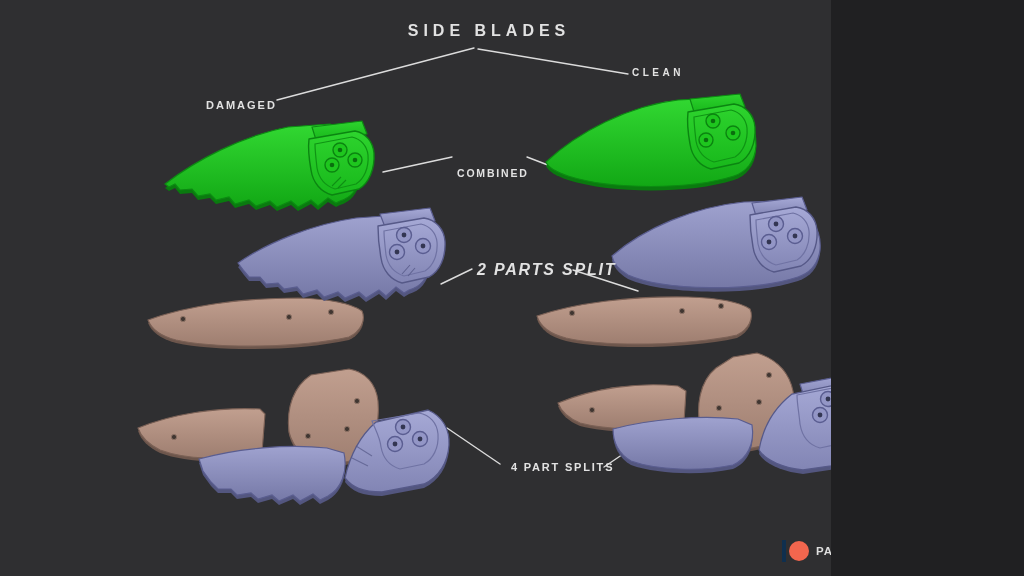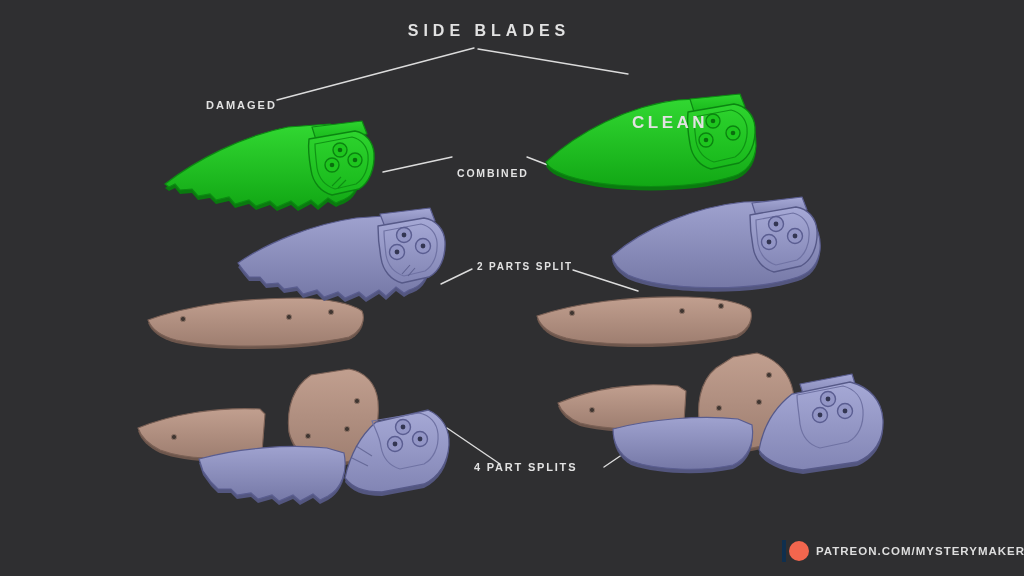--- a/index.html
+++ b/index.html
@@ -1,31 +1,31 @@
 <!DOCTYPE html>
 <html><head>
 <meta charset="utf-8">
 <style>
   html,body{margin:0;padding:0;background:#202022;}
   .stage{
-    position:relative;width:1024px;height:576px;overflow:hidden;
+    position:relative;width:831px;height:576px;overflow:hidden;
     background:#2f2f31;
     font-family:"Liberation Sans","DejaVu Sans",sans-serif;
   }
   .stage svg{position:absolute;left:0;top:0;}
   .label{
     position:absolute;color:#e2e2e2;font-weight:bold;white-space:nowrap;
     text-transform:uppercase;
   }
   .lbl-title{font-size:16px;letter-spacing:5px;top:22px;left:489px;transform:translateX(-50%);}
   .lbl-damaged{font-size:11px;letter-spacing:2px;top:99px;left:206px;}
-  .lbl-clean{font-size:17px;letter-spacing:3.5px;top:67px;left:632px;margin-top:46px;}
+  .lbl-clean{font-size:10px;letter-spacing:3.5px;top:67px;left:632px;}
   .lbl-combined{font-size:10.5px;letter-spacing:1.8px;top:149px;left:457px;margin-top:18px;}
-  .lbl-2parts{font-size:10px;letter-spacing:1.8px;top:261px;left:477px;}
-  .lbl-4parts{font-size:11px;letter-spacing:1.8px;top:461px;left:474px;}
+  .lbl-2parts{font-size:16px;letter-spacing:1.8px;top:261px;left:477px;font-style:italic;}
+  .lbl-4parts{font-size:11px;letter-spacing:1.8px;top:461px;left:511px;}
   .lbl-footer{font-size:10px;letter-spacing:1.6px;top:550px;left:524px;transform:translateX(-50%);}
   .patreon{
     position:absolute;left:782px;top:539px;height:24px;
     display:flex;align-items:center;cursor:pointer;
   }
   .p-logo{position:relative;width:26px;height:22px;display:inline-block;}
   .p-logo .bar{position:absolute;left:0;top:0;width:4px;height:22px;background:#0f2f4e;}
   .p-logo .dot{position:absolute;left:7px;top:1px;width:20px;height:20px;border-radius:50%;background:#f3664e;}
   .p-text{color:#dedede;font-weight:bold;font-size:11.5px;letter-spacing:1px;margin-left:8px;}
 </style>

